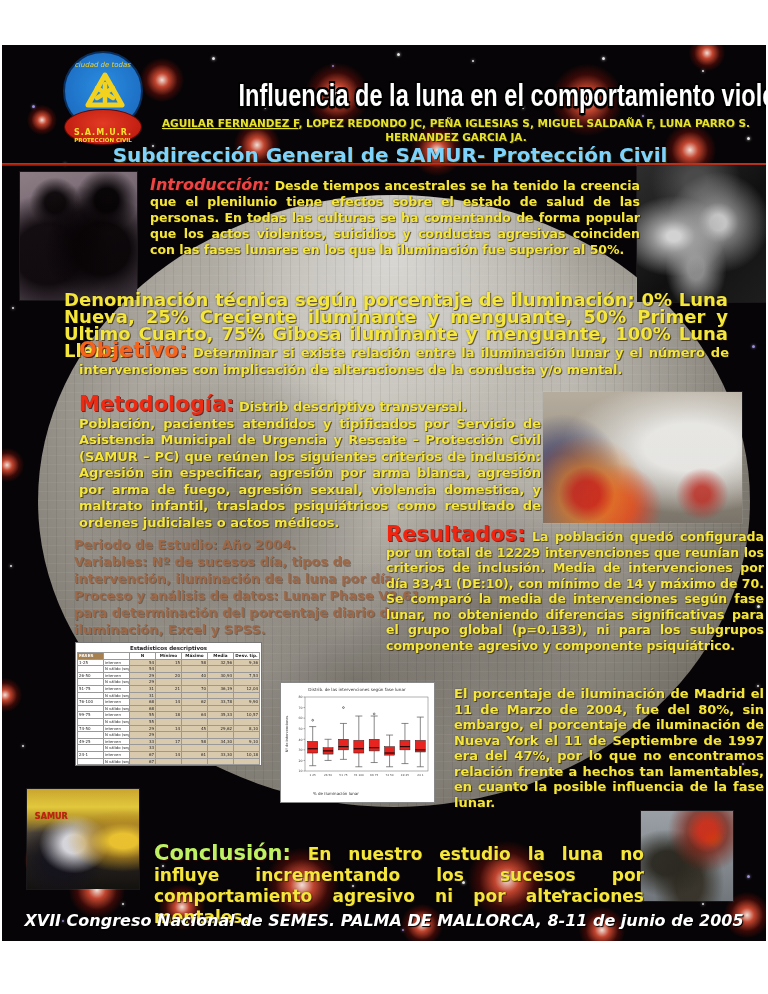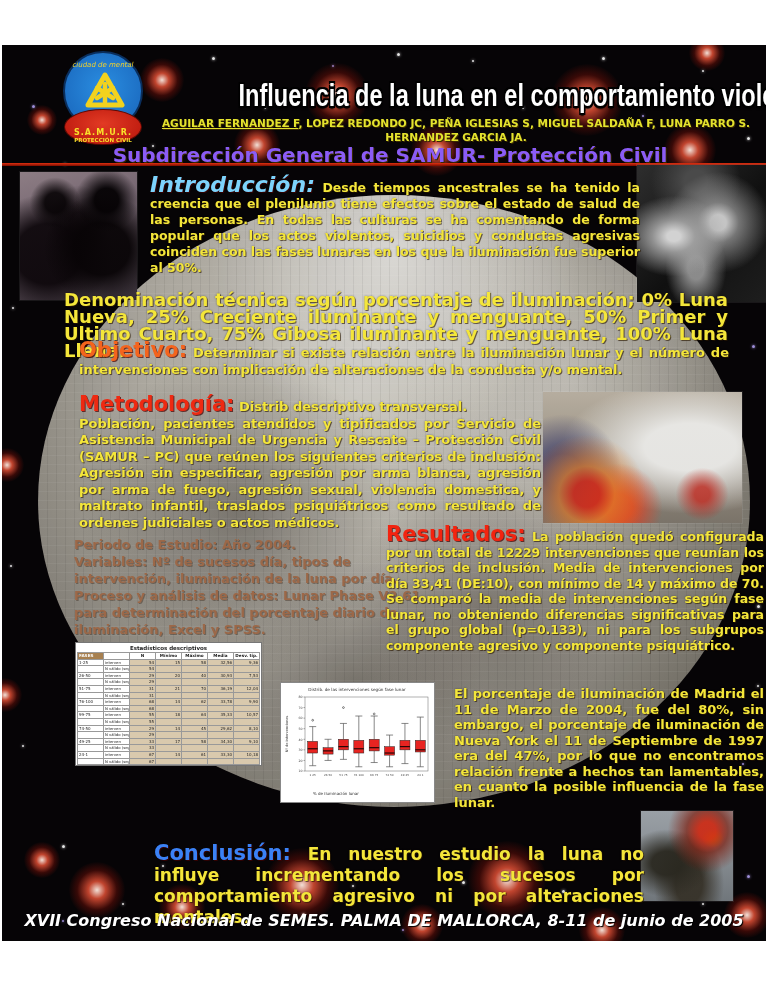--- a/index.html
+++ b/index.html
@@ -41,21 +41,21 @@
   .logo-banner .l1{font-size:8px;font-weight:bold;margin-top:19px;letter-spacing:1px;line-height:8px;}
   .logo-banner .l2{font-size:5.5px;font-weight:bold;line-height:7px;}
 
   .title-wrap{left:146px;top:33px;width:616px;text-align:center;white-space:nowrap;}
   .title{display:inline-block;transform:scaleX(.76);transform-origin:center;
     font-family:"Liberation Sans",sans-serif;font-weight:bold;font-size:31px;color:#ffffff;
     text-shadow:2px 2px 0 #000,-2px -2px 0 #000,2px -2px 0 #000,-2px 2px 0 #000,0 3px 2px #000;}
   .authors{left:146px;top:72px;width:616px;text-align:center;font-size:10.5px;font-weight:bold;color:#e4e32e;text-shadow:1px 1px 0 #3a2a00;}
   .authors u{text-decoration:underline;}
   .authors2{left:146px;top:86px;width:616px;text-align:center;font-size:10.5px;font-weight:bold;color:#e4e32e;text-shadow:1px 1px 0 #3a2a00;}
-  .subtitle{left:80px;top:98px;width:616px;text-align:center;font-size:20px;font-weight:bold;color:#8b5cf6;text-shadow:1px 1px 0 #3a2a00;}
+  .subtitle{left:80px;top:98px;width:616px;text-align:center;font-size:20px;font-weight:bold;color:#7dd3fc;text-shadow:1px 1px 0 #3a2a00;}
   .redline{left:0;top:118px;width:764px;height:3px;background:linear-gradient(180deg,#e03010,#7a0d00);}
 
   
   .photo{position:absolute;box-shadow:0 0 0 1px rgba(255,255,255,.08);}
   .photo-silhouette{left:18px;top:127px;width:117px;height:128px;
     background:
       radial-gradient(circle at 74% 22%, rgba(5,2,4,.96) 9%, transparent 24%),
       radial-gradient(ellipse at 70% 60%, rgba(8,4,6,.95) 24%, transparent 50%),
       radial-gradient(circle at 30% 24%, rgba(8,4,6,.92) 8%, transparent 20%),
       radial-gradient(ellipse at 24% 64%, rgba(12,6,10,.93) 26%, transparent 52%),
@@ -87,25 +87,25 @@
   .photo-disaster{left:639px;top:766px;width:92px;height:90px;
     background:
       radial-gradient(ellipse at 72% 22%, rgba(205,42,20,.92) 9%, rgba(125,30,15,.7) 22%, transparent 42%),
       radial-gradient(ellipse at 78% 30%, rgba(242,202,42,.9) 3%, transparent 11%),
       radial-gradient(ellipse at 28% 58%, rgba(42,40,32,.95) 16%, transparent 46%),
       radial-gradient(ellipse at 52% 80%, rgba(52,47,37,.92) 20%, transparent 52%),
       linear-gradient(180deg,#9aa0a6 0%,#8b9196 40%,#70767b 100%);}
 
   
   .ytext{color:#f4e63a;font-weight:bold;text-shadow:1px 1px 0 rgba(45,25,0,.6),0 0 2px rgba(0,0,0,.45);}
-  .h-intro{font-size:22px;font-weight:bold;font-style:italic;color:#7dd3fc;text-shadow:1px 1px 0 rgba(70,0,0,.7);margin-top:32px;}
+  .h-intro{font-size:16px;font-weight:bold;font-style:italic;color:#ef4444;text-shadow:1px 1px 0 rgba(70,0,0,.7);margin-top:32px;}
   .h-obj{font-size:21px;font-weight:bold;color:#f4641d;text-shadow:1px 1px 0 rgba(70,0,0,.7);}
   .h-met{font-size:21px;font-weight:bold;color:#ee2a12;text-shadow:1px 1px 0 rgba(70,0,0,.7);}
   .h-res{font-size:21px;font-weight:bold;color:#f22410;text-shadow:1px 1px 0 rgba(70,0,0,.7);}
-  .h-con{font-size:21px;font-weight:bold;color:#3b82f6;text-shadow:1px 1px 0 rgba(70,0,0,.7);}
+  .h-con{font-size:21px;font-weight:bold;color:#bef264;text-shadow:1px 1px 0 rgba(70,0,0,.7);}
 
   .intro-block{left:148px;top:132px;width:490px;font-size:12.5px;line-height:16px;text-align:justify;}
   .denom-block{left:62px;top:246px;width:664px;font-size:18px;line-height:17px;text-align:justify;}
   .obj-block{left:77px;top:297px;width:650px;font-size:13px;line-height:17px;text-align:justify;}
   .met-block{left:77px;top:351px;width:462px;font-size:13px;line-height:16.5px;text-align:justify;}
   .periodo-block{left:72px;top:491px;width:366px;font-size:13px;line-height:17px;
     color:#9c6848;font-weight:bold;text-shadow:1px 1px 0 rgba(40,20,5,.35);}
   .res-block{left:384px;top:482px;width:378px;font-size:12.5px;line-height:15.5px;text-align:justify;}
   .res2-block{left:452px;top:641px;width:310px;font-size:13px;line-height:15.5px;text-align:justify;}
   .con-block{left:152px;top:798px;width:490px;font-size:17px;line-height:21px;text-align:justify;}
@@ -190,21 +190,21 @@
         <span class="glow" style="left: 722px; top: 847px; width: 46px; height: 46px; background: radial-gradient(circle, rgba(255, 235, 225, 0.95) 0%, rgba(255, 90, 60, 0.75) 22%, rgba(150, 20, 10, 0.35) 50%, transparent 72%);"></span>
         <span class="glow" style="left: -12px; top: 403px; width: 34px; height: 34px; background: radial-gradient(circle, rgba(255, 235, 225, 0.95) 0%, rgba(255, 90, 60, 0.75) 22%, rgba(150, 20, 10, 0.35) 50%, transparent 72%);"></span>
         <span class="glow" style="left: -14px; top: 633px; width: 34px; height: 34px; background: radial-gradient(circle, rgba(255, 235, 225, 0.95) 0%, rgba(255, 90, 60, 0.75) 22%, rgba(150, 20, 10, 0.35) 50%, transparent 72%);"></span>
       </div>
 
     <div class="moon"></div>
     <div class="moon-pix"></div>
 
     <div class="abs logo">
       <div class="logo-circle">
-        <div class="logo-toptext">ciudad de mental</div>
+        <div class="logo-toptext">ciudad de todas</div>
         <div class="logo-emblem">
           <svg width="44" height="44" viewBox="0 0 44 44">
             <path d="M22 6 L39 36 L5 36 Z" fill="none" stroke="#f2d21e" stroke-width="5" stroke-linejoin="round"></path>
             <g stroke="#f2d21e" stroke-width="4.5" stroke-linecap="round">
               <line x1="22" y1="15" x2="22" y2="33"></line>
               <line x1="14" y1="19" x2="30" y2="29"></line>
               <line x1="30" y1="19" x2="14" y2="29"></line>
             </g>
           </svg>
         </div>
@@ -493,20 +493,23 @@
           <line x1="139.3125" y1="57.34285714285714" x2="139.3125" y2="34.08571428571429" stroke="#555" stroke-width="0.7"></line>
           <line x1="135.8125" y1="83.77142857142857" x2="142.8125" y2="83.77142857142857" stroke="#555" stroke-width="0.7"></line>
           <line x1="135.8125" y1="34.08571428571429" x2="142.8125" y2="34.08571428571429" stroke="#555" stroke-width="0.7"></line>
           <rect x="134.3125" y="57.34285714285714" width="10" height="11.628571428571433" fill="#e82421" stroke="#222" stroke-width="0.5"></rect>
           <line x1="134.3125" y1="66.85714285714286" x2="144.3125" y2="66.85714285714286" stroke="#000" stroke-width="1"></line>
           <text x="139.3125" y="92.5" font-size="2.8" text-anchor="middle" fill="#444" font-family="DejaVu Sans">24-1</text>
           <text x="32" y="112" font-size="4" fill="#333" font-family="DejaVu Sans">% de iluminación lunar</text>
         </svg>
     </div>
 
+    <div class="photo photo-ambulance">
+      <span class="ambulance-label">SAMUR</span>
+    </div>
     <div class="photo photo-disaster"></div>
 
     <div class="abs con-block ytext">
       <span class="h-con">Conclusión:</span>
       <span>En nuestro estudio la luna no influye incrementando los sucesos por comportamiento agresivo ni por alteraciones mentales.</span>
     </div>
 
     <div class="abs footer">XVII Congreso Nacional de SEMES. PALMA DE MALLORCA, 8-11  de junio de 2005</div>
 
   </div>

